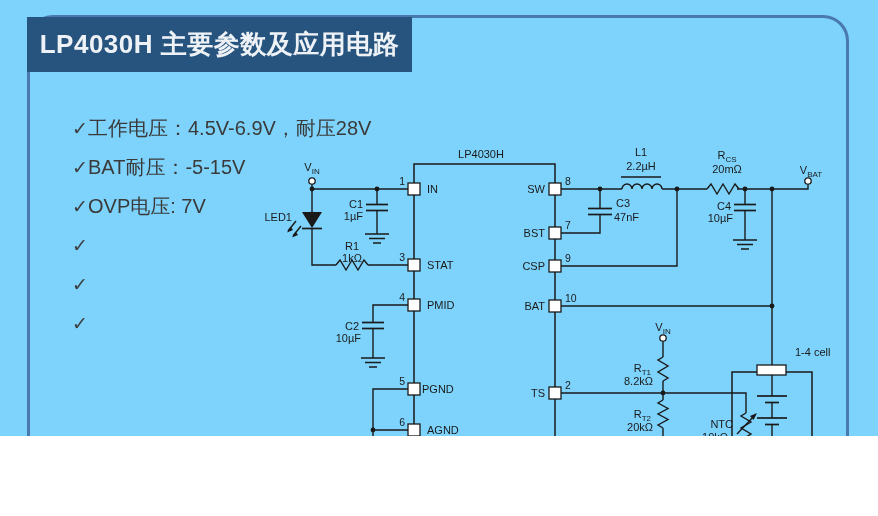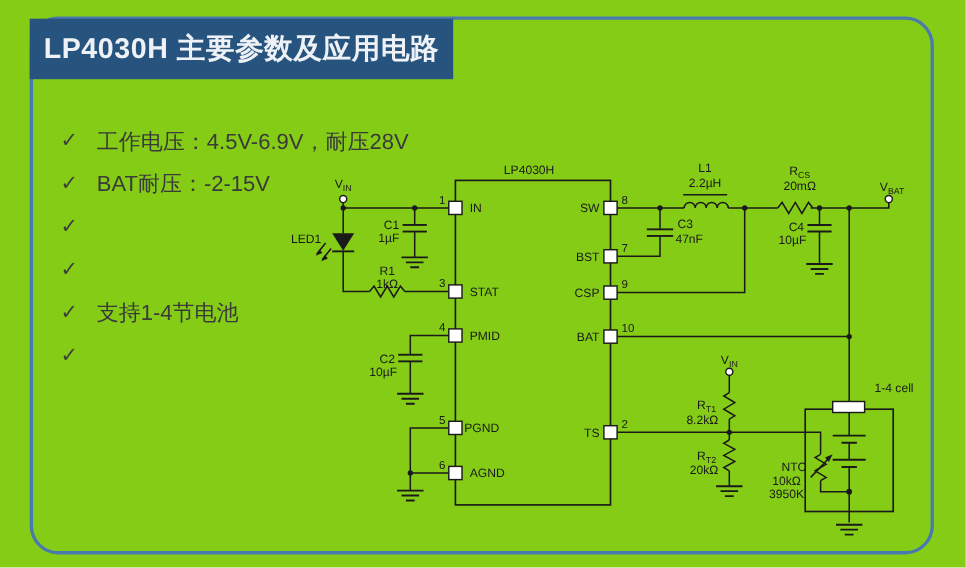--- a/index.html
+++ b/index.html
@@ -1,18 +1,19 @@
 <!DOCTYPE html>
 <html><head>
 <meta charset="utf-8">
 <style>
   html,body{margin:0;padding:0;background:#fff;}
   .page{
-    position:relative;width:878px;height:516px;background:#84cc16;overflow:hidden;
+    position:relative;width:878px;height:436px;background:#7dd3fc;overflow:hidden;
     font-family:"Liberation Sans","DejaVu Sans",sans-serif;
+    text-align:right;
   }
   .frame{
     position:absolute;left:27px;top:15px;width:822px;height:489px;
     border:3.5px solid #4a7aad;border-radius:26px;box-sizing:border-box;
   }
   .banner{
     position:absolute;left:27px;top:17px;width:385px;height:55px;
     background:#27547e;display:flex;align-items:center;justify-content:center;
   }
   .banner .title{
@@ -51,31 +52,31 @@
     <span class="title">LP4030H 主要参数及应用电路</span>
   </div>
 
   <ul class="features">
     <li>
         <span class="check">✓</span>
         <span>工作电压：4.5V-6.9V，耐压28V</span>
       </li>
     <li>
         <span class="check">✓</span>
-        <span>BAT耐压：-2-15V</span>
-      </li>
-    <li>
-        <span class="check">✓</span>
-      </li>
-    <li>
-        <span class="check">✓</span>
-      </li>
-    <li>
-        <span class="check">✓</span>
-        <span>支持1-4节电池</span>
+        <span>BAT耐压：-5-15V</span>
+      </li>
+    <li>
+        <span class="check">✓</span>
+        <span>OVP电压: 7V</span>
+      </li>
+    <li>
+        <span class="check">✓</span>
+      </li>
+    <li>
+        <span class="check">✓</span>
       </li>
     <li>
         <span class="check">✓</span>
       </li>
   </ul>
 
   <svg class="circuit" width="878" height="516" viewBox="0 0 878 516">
 
     <g>
       <rect class="box" x="414" y="164" width="141" height="295"></rect>

